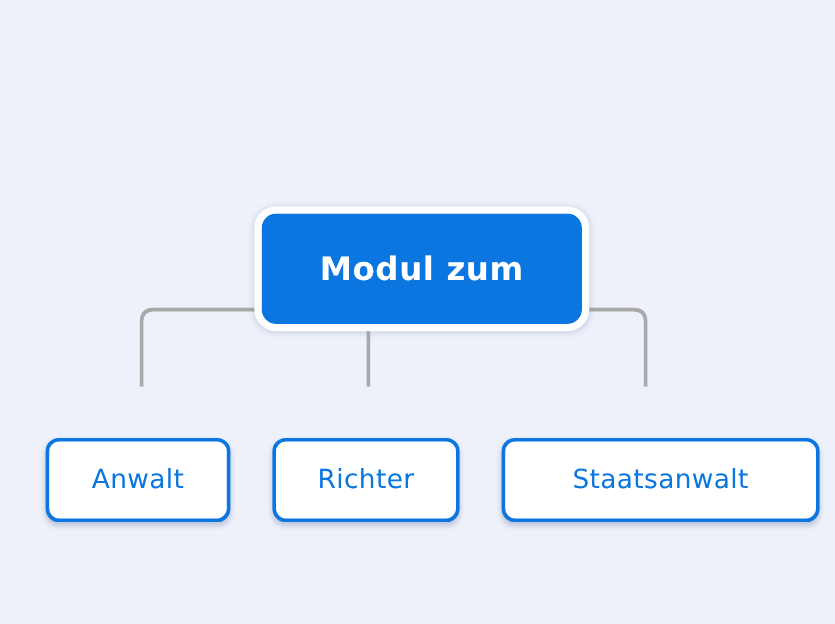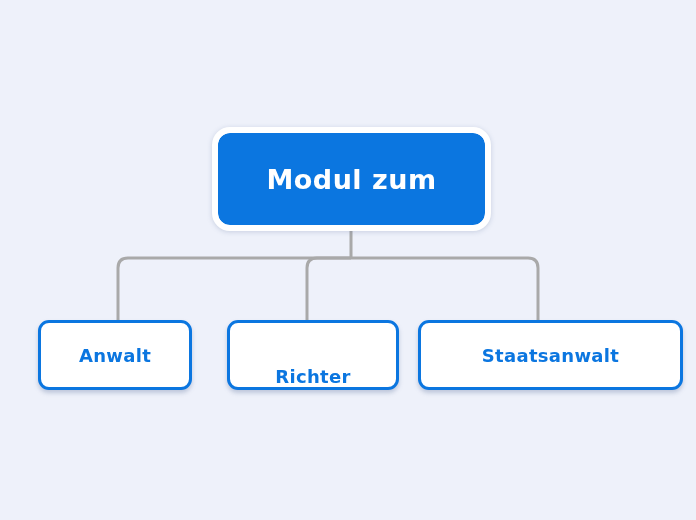--- a/index.html
+++ b/index.html
@@ -29,20 +29,21 @@
     fill:none;
     stroke:var(--connector-gray);
     stroke-width:3;
   }
   .node{
     position:absolute;
     display:flex;
     align-items:center;
     justify-content:center;
     cursor:pointer;
+    margin-top:45px;
   }
   .node-root{
     left:212px;top:127px;width:279px;height:104px;
     background:var(--primary-blue);
     background-clip:padding-box;
     border:6px solid #ffffff;
     border-radius:18px;
     box-shadow:0 1px 5px rgba(110,130,170,0.30);
   }
   .node-root .label{
@@ -54,27 +55,27 @@
   }
   .node-child{
     top:320px;height:70px;
     background:var(--child-fill);
     border:3px solid var(--primary-blue);
     border-radius:11px;
     box-shadow:0 3px 4px rgba(100,120,160,0.35);
   }
   .node-child .label{
     color:var(--primary-blue);
-    font-size:18px;
-    font-weight:bold;
+    font-size:22px;
+    font-weight:normal;
     letter-spacing:0.3px;
     white-space:nowrap;
   }
   .node-anwalt{left:38px;width:154px;}
-  .node-richter{left:227px;width:172px;align-items:flex-end;}
+  .node-richter{left:227px;width:156px;}
   .node-staatsanwalt{left:418px;width:265px;}
 </style>
 </head>
 <body>
 
 <div class="canvas">
 
   <svg class="connectors" viewBox="0 0 696 520" xmlns="http://www.w3.org/2000/svg" aria-hidden="true">
 
     <path d="M351 222 L351 258"></path>

